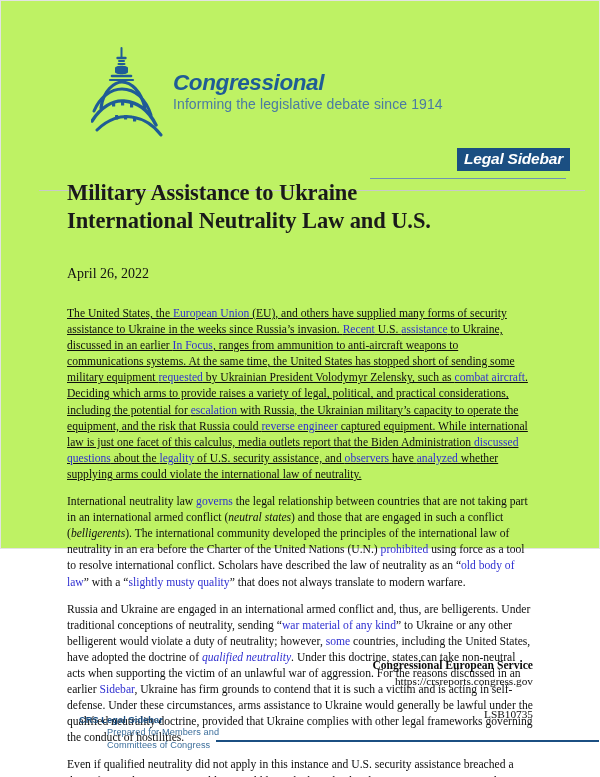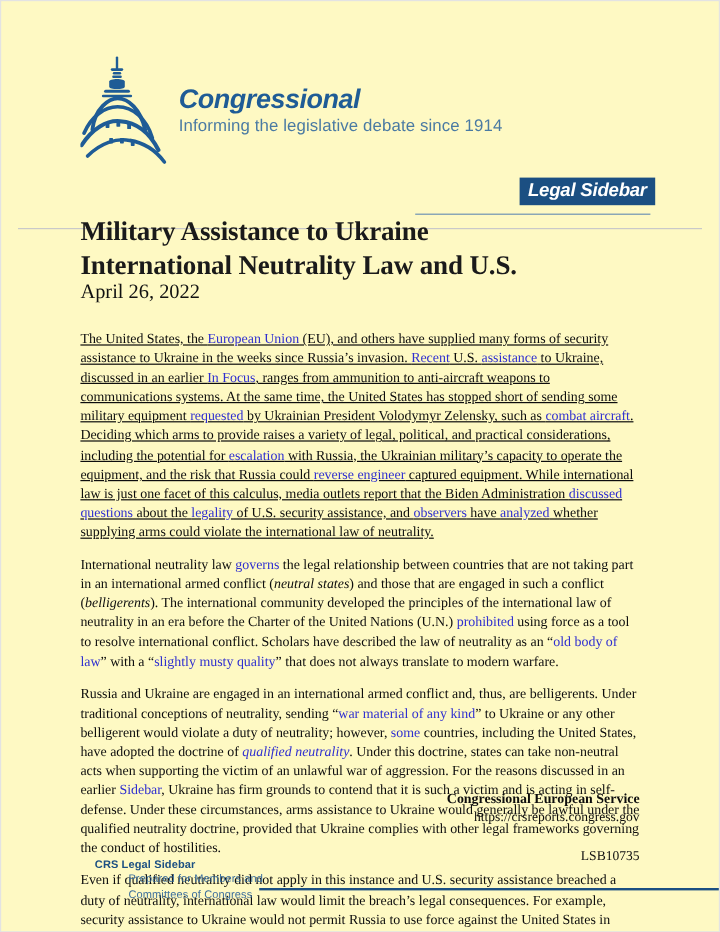--- a/index.html
+++ b/index.html
@@ -12,24 +12,25 @@
     height: 777px;
     overflow: hidden;
     font-family: "Liberation Serif", "DejaVu Serif", serif;
     color: #000000;
     position: relative;
   }
 
   .page {
     position: relative;
     width: 600px;
-    height: 777px;
-    background: #fef9c3;
+    height: 549px;
+    background: #bef264;
     box-sizing: border-box;
     border: 1px solid #e3e3e3;
+    padding-left: 24px;
   }
 
   
   .header {
     position: relative;
     height: 118px;
     margin: 42px 0 0 0;
   }
 
   .logo-block {
@@ -118,22 +119,23 @@
     font-size: 22.5px;
     line-height: 28px;
     margin: 0 0 0 0;
     letter-spacing: -0.1px;
     color: #1a1a1a;
   }
   h1.doc-title .t-line { display: block; }
 
   .doc-date {
     font-family: "Liberation Serif", serif;
-    font-size: 17px;
+    font-size: 14px;
     line-height: 16px;
+    margin-top: 31px;
     color: #111111;
   }
 
   p.body-par {
     font-family: "Liberation Serif", serif;
     font-size: 11.6px;
     line-height: 16.1px;
     margin: 11px 0 0 0;
     text-align: left;
     color: #0d0d0d;

